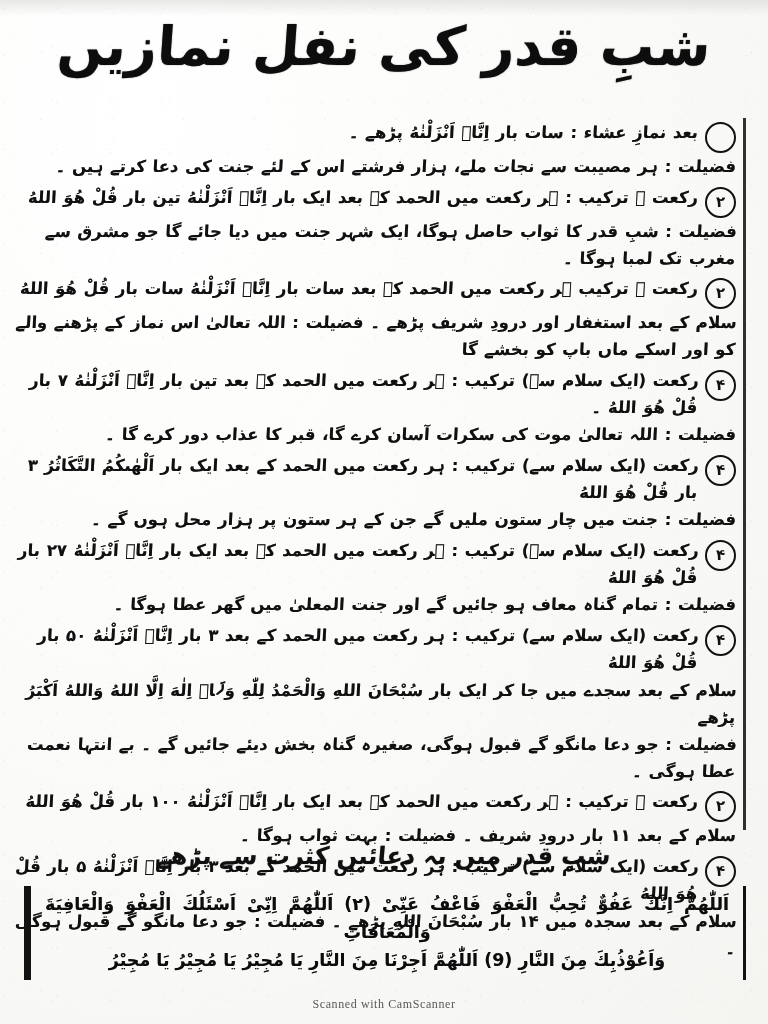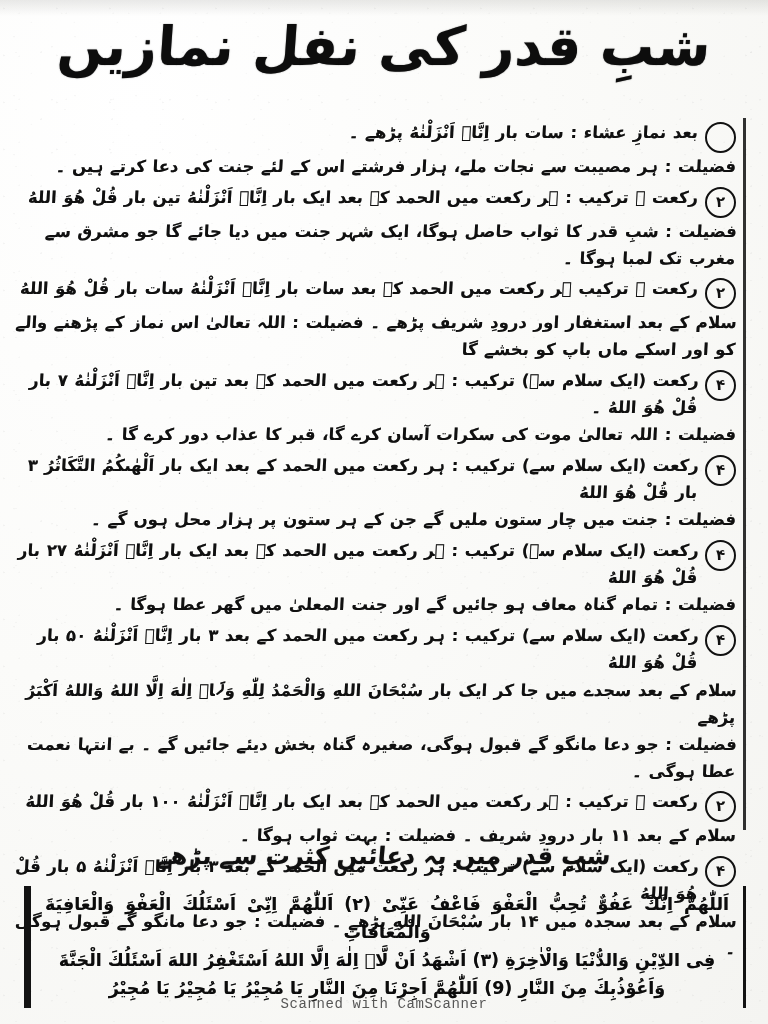--- a/index.html
+++ b/index.html
@@ -184,22 +184,22 @@
 
   
   .footer {
     position: absolute;
     bottom: 12px;
     left: 0;
     right: 0;
     text-align: center;
   }
   .footer-text {
-    font-family: Liberation Mono, monospace;
-    font-size: 14px;
+    font-family: Liberation Serif, serif;
+    font-size: 12px;
     color: #3a3a3a;
     letter-spacing: .6px;
     opacity: .85;
   }
 </style>
 </head>
 <body>
 
 <div class="page">
 
@@ -288,21 +288,20 @@
     </div>
 
   </div>
 
   <div class="sub-heading">
     <span class="sh-text">شبِ قدر میں یہ دعائیں کثرت سے پڑھے</span>
   </div>
 
   <div class="dua-box">
     <div class="dua-line">اَللّٰهُمَّ اِنَّكَ عَفُوٌّ تُحِبُّ الْعَفْوَ فَاعْفُ عَنِّىْ (۲) اَللّٰهُمَّ اِنِّىْ اَسْئَلُكَ الْعَفْوَ وَالْعَافِيَةَ وَالْمُعَافَاتِ</div>
-    <div class="dua-line">فِى الدِّيْنِ وَالدُّنْيَا وَالْاٰخِرَةِ (۳) اَشْهَدُ اَنْ لَّاۤ اِلٰهَ اِلَّا اللهُ اَسْتَغْفِرُ اللهَ اَسْئَلُكَ الْجَنَّةَ</div>
     <div class="dua-line">وَاَعُوْذُبِكَ مِنَ النَّارِ (9) اَللّٰهُمَّ اَجِرْنَا مِنَ النَّارِ يَا مُجِيْرُ يَا مُجِيْرُ يَا مُجِيْرُ</div>
   </div>
 
   <div class="footer">
     <span class="footer-text">Scanned with CamScanner</span>
   </div>
 
 </div>
 
 </body></html>

